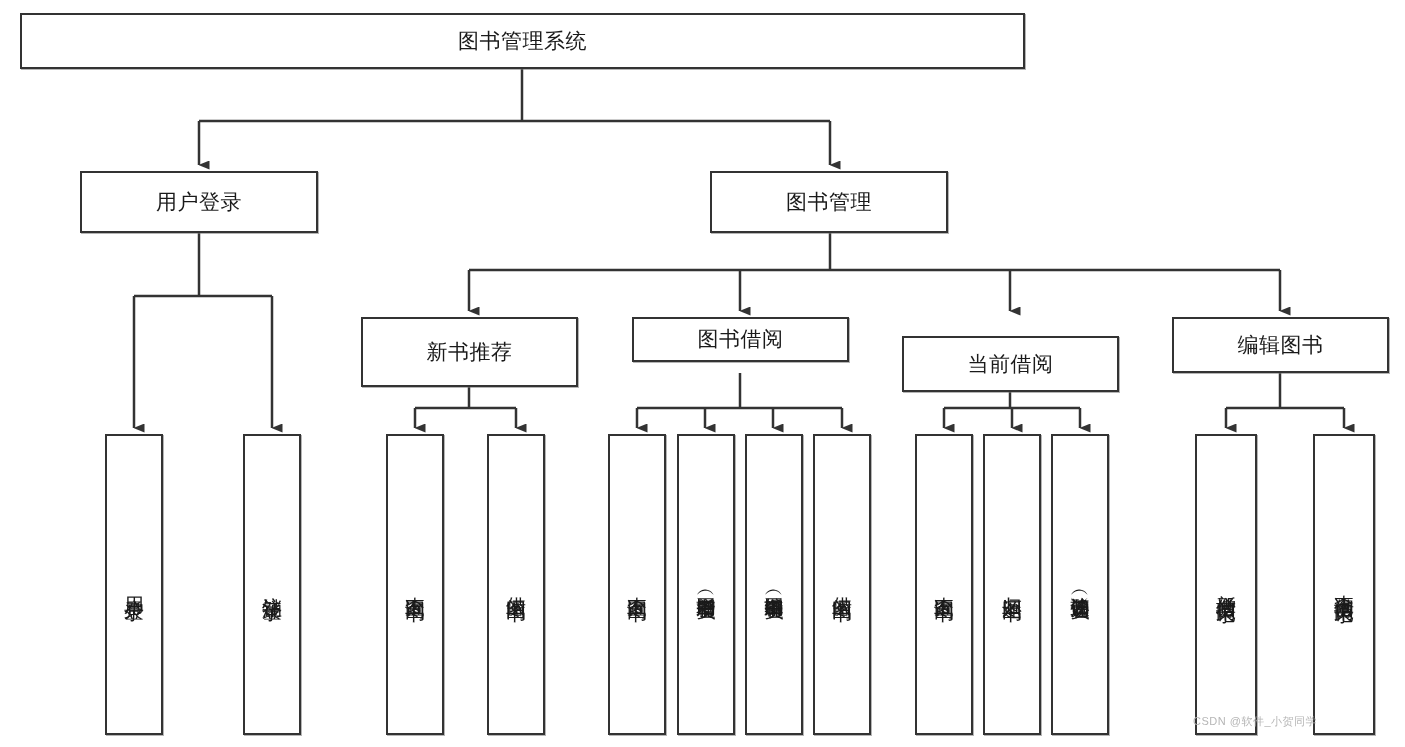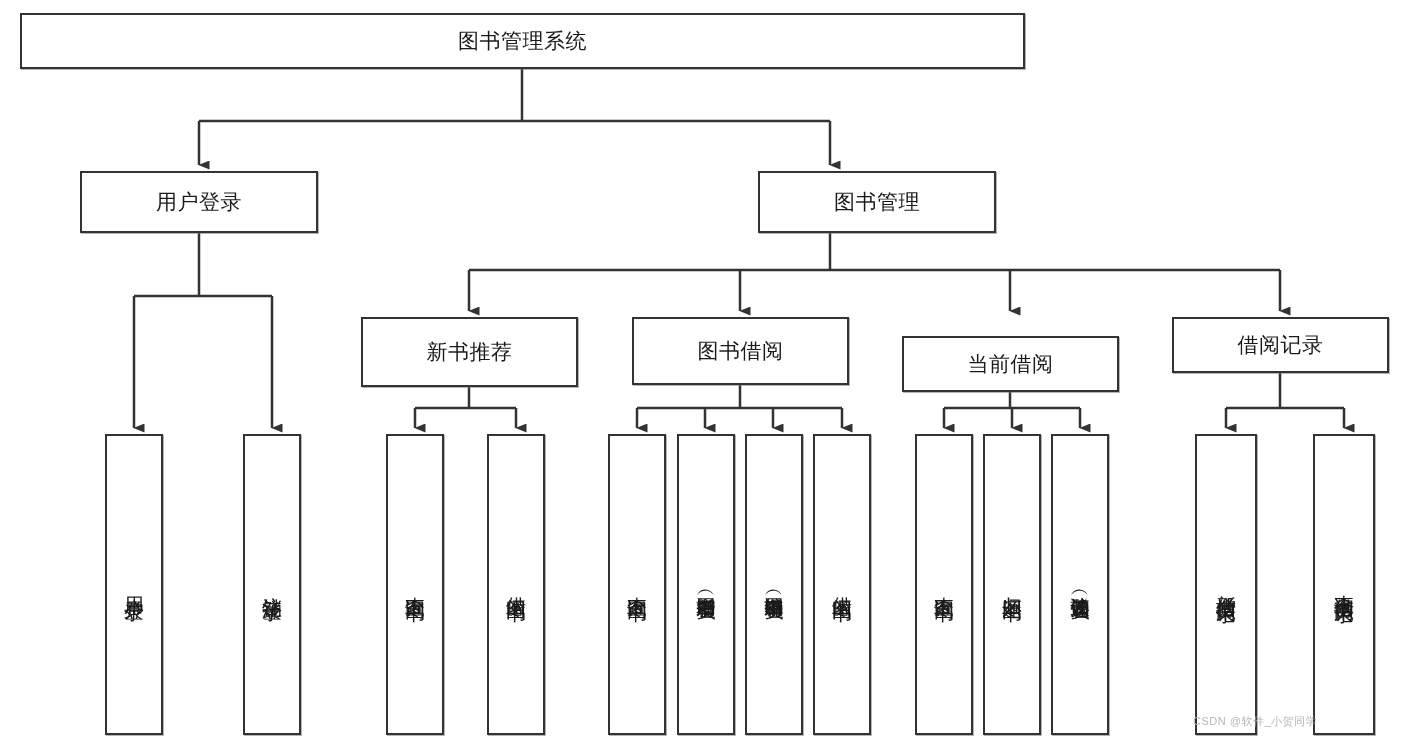--- a/index.html
+++ b/index.html
@@ -123,34 +123,34 @@
       </g>
   </svg>
 
   <div id="node-layer">
       <div class="node horiz" style="left: 20px; top: 13px; width: 1005px; height: 56px;">
         <span class="label">图书管理系统</span>
       </div>
       <div class="node horiz" style="left: 80px; top: 171px; width: 238px; height: 62px;">
         <span class="label">用户登录</span>
       </div>
-      <div class="node horiz" style="left: 710px; top: 171px; width: 238px; height: 62px; margin-left: 48px;">
+      <div class="node horiz" style="left: 710px; top: 171px; width: 238px; height: 62px;">
         <span class="label">图书管理</span>
       </div>
       <div class="node horiz" style="left: 361px; top: 317px; width: 217px; height: 70px;">
         <span class="label">新书推荐</span>
       </div>
-      <div class="node horiz" style="left: 632px; top: 317px; width: 217px; height: 68px;">
+      <div class="node horiz" style="left: 632px; top: 317px; width: 217px; height: 45px;">
         <span class="label">图书借阅</span>
       </div>
       <div class="node horiz" style="left: 902px; top: 336px; width: 217px; height: 56px;">
         <span class="label">当前借阅</span>
       </div>
       <div class="node horiz" style="left: 1172px; top: 317px; width: 217px; height: 56px;">
-        <span class="label">借阅记录</span>
+        <span class="label">编辑图书</span>
       </div>
       <div class="node vert" style="left: 105px; top: 434px; width: 58px; height: 301px;">
         <span class="label">用户登录</span>
       </div>
       <div class="node vert" style="left: 243px; top: 434px; width: 58px; height: 301px;">
         <span class="label">注销登录</span>
       </div>
       <div class="node vert" style="left: 386px; top: 434px; width: 58px; height: 301px;">
         <span class="label">查询图书</span>
       </div>

